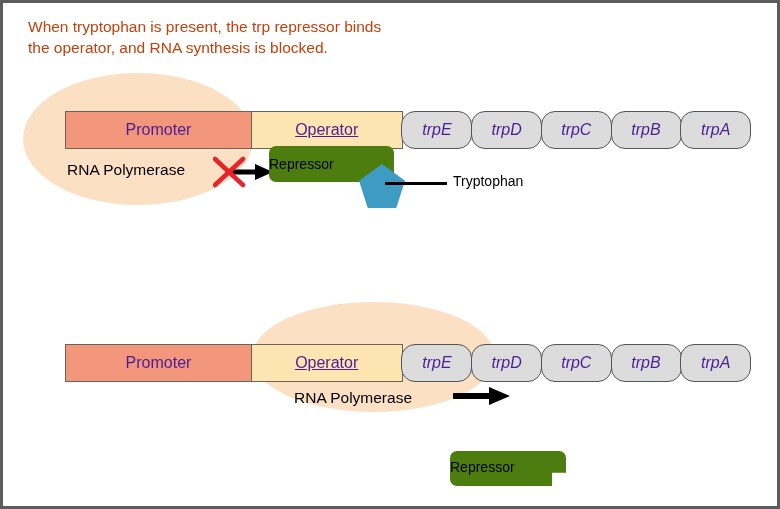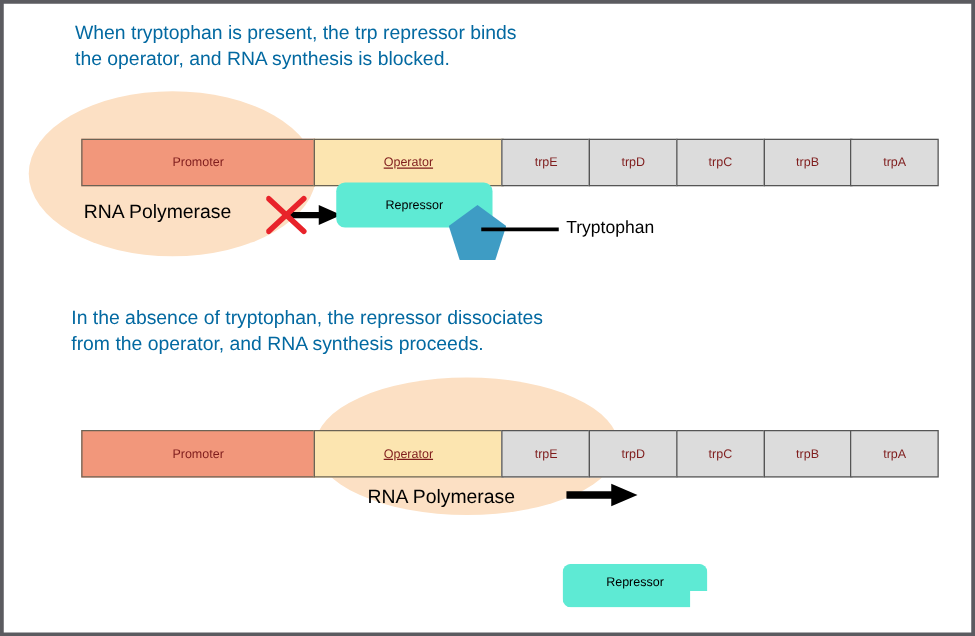--- a/index.html
+++ b/index.html
@@ -16,23 +16,22 @@
     height: 509px;
     background: #ffffff;
     border: 3px solid #5b5b60;
     box-sizing: border-box;
     overflow: hidden;
   }
   .caption {
     position: absolute;
     font-size: 15.5px;
     line-height: 1.33;
-    color: #0369a1;
+    color: #c2410c;
     white-space: pre-line;
-    margin-left: 32px;
   }
   #caption-1 { left: 25px; top: 14px; width: 470px; }
   #caption-2 { left: 22px; top: 242px; width: 480px; }
 
   
   .polymerase-ellipse {
     position: absolute;
     background: #fce0c4;
     border-radius: 50%;
   }
@@ -49,29 +48,31 @@
   #operon-1 { left: 62px; top: 108px; }
   #operon-2 { left: 62px; top: 341px; }
 
   .segment {
     box-sizing: border-box;
     border: 1.3px solid #6b6355;
     margin-right: -1.3px;
     display: flex;
     align-items: center;
     justify-content: center;
-    font-size: 10px;
-    color: #7f1d1d;
+    font-size: 16px;
+    color: #4c1d95;
   }
   .seg-promoter { width: 187px; background: #f2977b; }
   .seg-operator { width: 152px; background: #fce5b0; text-decoration: underline; }
   .seg-gene {
     width: 71px;
     background: #dcdcdc;
+    font-style: italic;
     border-color: #555555;
+    border-radius: 14px;
   }
 
   
   #rna-polymerase-label-1 {
     position: absolute;
     left: 64px;
     top: 158px;
     font-size: 15.5px;
     color: #000;
     white-space: nowrap;
@@ -97,25 +98,25 @@
     position: absolute;
     left: 450px;
     top: 380px;
     width: 58px;
     height: 26px;
   }
 
   
   .repressor {
     position: absolute;
-    background: #5eead4;
+    background: #4d7c0f;
     display: flex;
     align-items: center;
-    justify-content: center;
-    font-size: 10px;
+    justify-content: flex-start;
+    font-size: 14px;
     color: #000;
   }
   #repressor-bound {
     left: 266px;
     top: 143px;
     width: 125px;
     height: 36px;
     border-radius: 7px;
   }
   #repressor-free {
@@ -189,22 +190,20 @@
   </svg>
 
   <div class="repressor" id="repressor-bound">
     <span class="label">Repressor</span>
   </div>
 
   <div id="tryptophan-pentagon"></div>
   <div id="tryptophan-leader"></div>
   <div id="tryptophan-label">Tryptophan</div>
 
-  <div class="caption" id="caption-2">In the absence of tryptophan, the repressor dissociates
-from the operator, and RNA synthesis proceeds.</div>
 
   <div class="polymerase-ellipse" id="polymerase-ellipse-2"></div>
 
   <div class="operon" id="operon-2">
     <div class="segment seg-promoter">Promoter</div>
     <div class="segment seg-operator">Operator</div>
     <div class="segment seg-gene">trpE</div>
     <div class="segment seg-gene">trpD</div>
     <div class="segment seg-gene">trpC</div>
     <div class="segment seg-gene">trpB</div>

